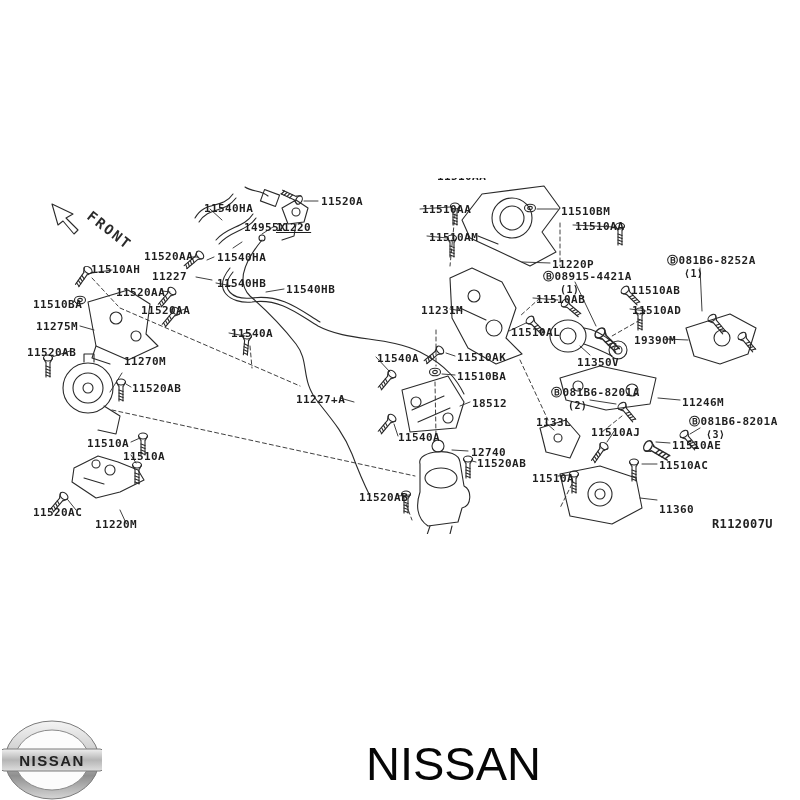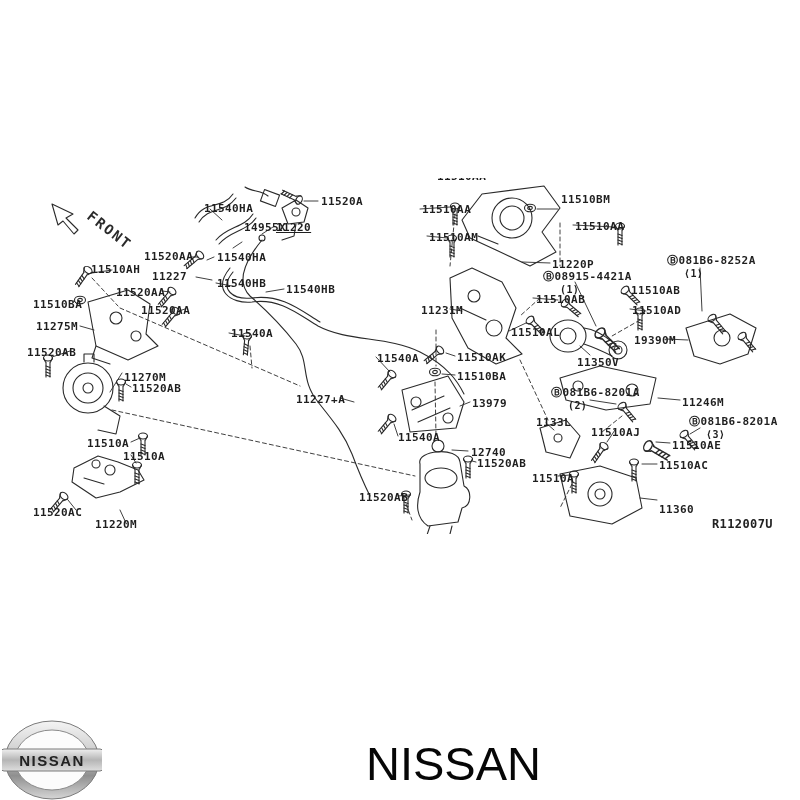--- a/index.html
+++ b/index.html
@@ -232,37 +232,37 @@
         <div class="part-label" style="left: 70px; top: 86px; margin-left: 21px;">11510AH</div>
         <div class="part-label" style="left: 152px; top: 93px;">11227</div>
         <div class="part-label" style="left: 217px; top: 100px;">11540HB</div>
         <div class="part-label" style="left: 286px; top: 106px;">11540HB</div>
         <div class="part-label" style="left: 116px; top: 109px;">11520AA</div>
         <div class="part-label" style="left: 33px; top: 121px;">11510BA</div>
         <div class="part-label" style="left: 141px; top: 127px;">11520AA</div>
         <div class="part-label" style="left: 36px; top: 143px;">11275M</div>
         <div class="part-label" style="left: 231px; top: 150px;">11540A</div>
         <div class="part-label" style="left: 27px; top: 169px;">11520AB</div>
-        <div class="part-label" style="left: 124px; top: 194px;">11270M</div>
+        <div class="part-label" style="left: 124px; top: 178px;">11270M</div>
         <div class="part-label" style="left: 132px; top: 205px;">11520AB</div>
         <div class="part-label" style="left: 87px; top: 260px;">11510A</div>
         <div class="part-label" style="left: 123px; top: 273px;">11510A</div>
         <div class="part-label" style="left: 33px; top: 329px;">11520AC</div>
         <div class="part-label" style="left: 95px; top: 341px;">11220M</div>
         <div class="part-label" style="left: 296px; top: 216px;">11227+A</div>
         <div class="part-label" style="left: 377px; top: 175px;">11540A</div>
         <div class="part-label" style="left: 398px; top: 254px;">11540A</div>
         <div class="part-label" style="left: 471px; top: 269px;">12740</div>
         <div class="part-label" style="left: 477px; top: 280px;">11520AB</div>
         <div class="part-label" style="left: 359px; top: 314px;">11520AB</div>
         <div class="part-label" style="left: 457px; top: 174px;">11510AK</div>
         <div class="part-label" style="left: 457px; top: 193px;">11510BA</div>
-        <div class="part-label" style="left: 472px; top: 220px;">13979</div>
+        <div class="part-label" style="left: 472px; top: 220px;">18512</div>
         <div class="part-label" style="left: 422px; top: 26px;">11510AA</div>
-        <div class="part-label" style="left: 561px; top: 16px;">11510BM</div>
+        <div class="part-label" style="left: 561px; top: 28px;">11510BM</div>
         <div class="part-label" style="left: 575px; top: 43px;">11510AA</div>
         <div class="part-label" style="left: 429px; top: 54px;">11510AM</div>
         <div class="part-label" style="left: 552px; top: 81px;">11220P</div>
         <div class="part-label" style="left: 543px; top: 93px;">Ⓑ08915-4421A<div class="qty">(1)</div></div>
         <div class="part-label" style="left: 536px; top: 116px;">11510AB</div>
         <div class="part-label" style="left: 421px; top: 127px;">11231M</div>
         <div class="part-label" style="left: 631px; top: 107px;">11510AB</div>
         <div class="part-label" style="left: 632px; top: 127px;">11510AD</div>
         <div class="part-label" style="left: 667px; top: 77px;">Ⓑ081B6-8252A<div class="qty">⟨1⟩</div></div>
         <div class="part-label" style="left: 634px; top: 157px;">19390M</div>

